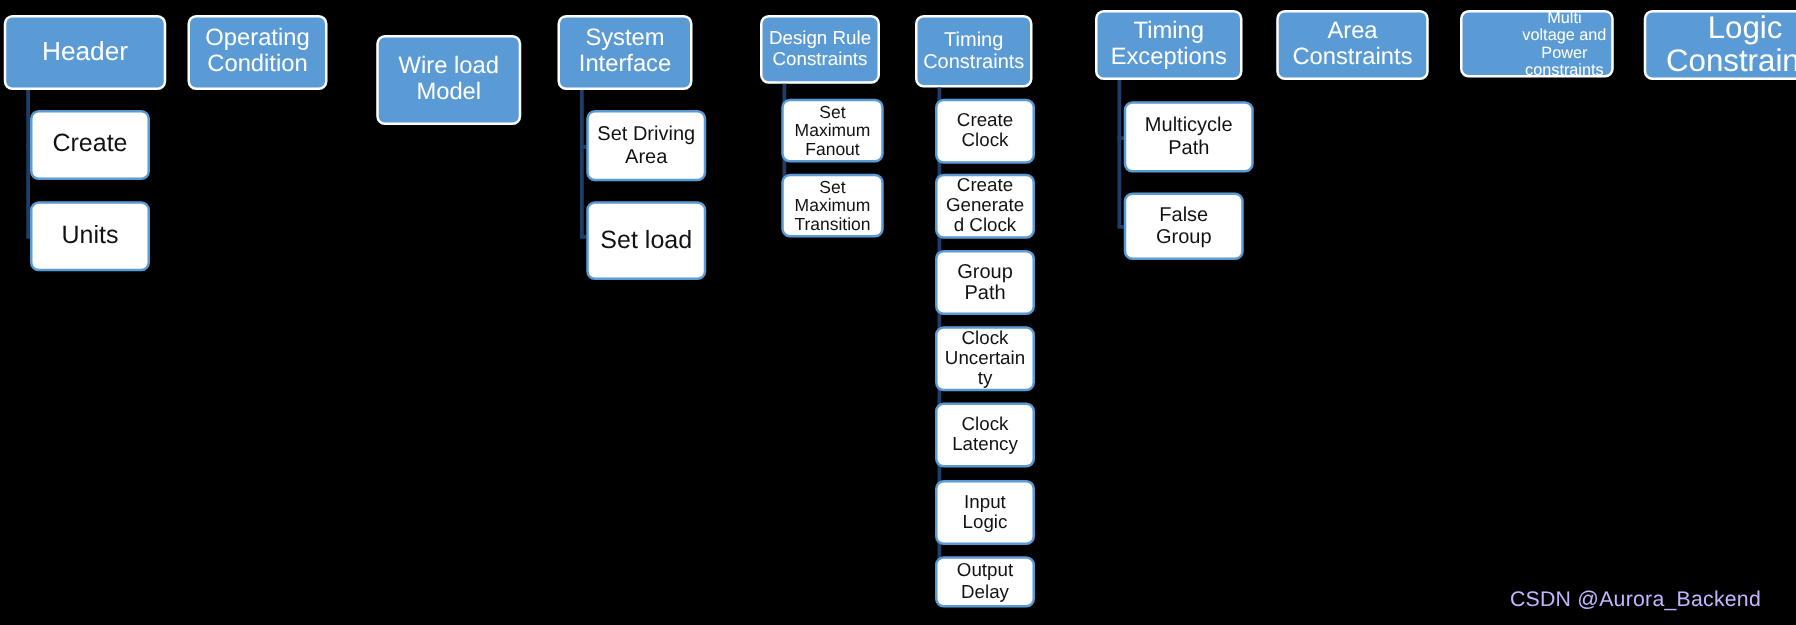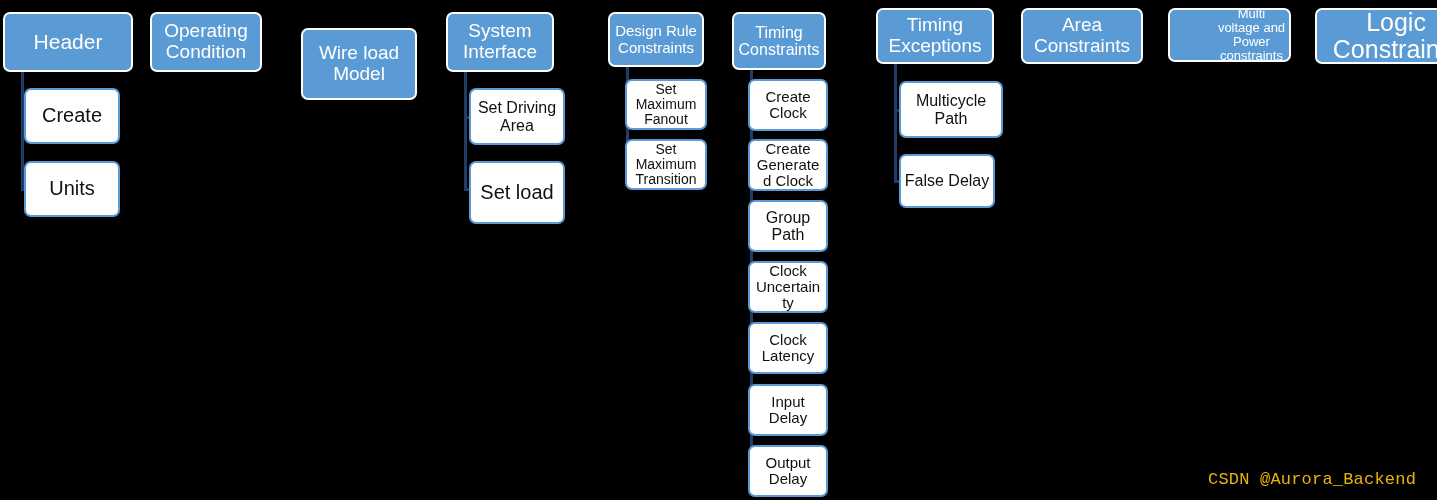--- a/index.html
+++ b/index.html
@@ -36,25 +36,24 @@
   
   .conn-v, .conn-h {
     position: absolute;
     background: #1F3D66;
   }
   .conn-v { width: 3px; }
   .conn-h { height: 3px; }
 
   .watermark {
     position: absolute;
-    color: #eab308;
+    color: #c4b5fd;
     font-size: 17px;
     letter-spacing: 0.2px;
     white-space: nowrap;
-    font-family: Liberation Mono, monospace;
   }
 </style>
 </head>
 <body>
 
 <div id="canvas">
     <div class="node root" style="left: 3px; top: 12px; width: 130px; height: 60px; font-size: 21px;">Header</div>
     <div class="conn-v" style="left: 21px; top: 72px; height: 117px;"></div>
     <div class="conn-h" style="left: 21px; top: 115px; width: 3px;"></div>
     <div class="node leaf" style="left: 24px; top: 88px; width: 96px; height: 56px; font-size: 20px;">Create</div>
@@ -98,32 +97,32 @@
 Path</div>
     <div class="conn-h" style="left: 750px; top: 286px; width: 0px;"></div>
     <div class="node leaf" style="left: 748px; top: 261px; width: 80px; height: 52px; font-size: 15px;">Clock
 Uncertain
 ty</div>
     <div class="conn-h" style="left: 750px; top: 347px; width: 0px;"></div>
     <div class="node leaf" style="left: 748px; top: 322px; width: 80px; height: 52px; font-size: 15px;">Clock
 Latency</div>
     <div class="conn-h" style="left: 750px; top: 409px; width: 0px;"></div>
     <div class="node leaf" style="left: 748px; top: 384px; width: 80px; height: 52px; font-size: 15px;">Input
-Delay</div>
+Logic</div>
     <div class="conn-h" style="left: 750px; top: 470px; width: 0px;"></div>
-    <div class="node leaf" style="left: 748px; top: 445px; width: 80px; height: 52px; font-size: 15px;">Output
+    <div class="node leaf" style="left: 748px; top: 445px; width: 80px; height: 41px; font-size: 15px;">Output
 Delay</div>
     <div class="node root" style="left: 876px; top: 8px; width: 118px; height: 56px; font-size: 19px;">Timing
 Exceptions</div>
     <div class="conn-v" style="left: 894px; top: 64px; height: 117px;"></div>
     <div class="conn-h" style="left: 894px; top: 109px; width: 5px;"></div>
     <div class="node leaf" style="left: 899px; top: 81px; width: 104px; height: 57px; font-size: 16px;">Multicycle
 Path</div>
     <div class="conn-h" style="left: 894px; top: 180px; width: 5px;"></div>
-    <div class="node leaf" style="left: 899px; top: 154px; width: 96px; height: 54px; font-size: 16px;">False Delay</div>
+    <div class="node leaf" style="left: 899px; top: 154px; width: 96px; height: 54px; font-size: 16px;">False Group</div>
     <div class="node root" style="left: 1021px; top: 8px; width: 122px; height: 56px; font-size: 19px;">Area
 Constraints</div>
     <div class="node root" style="left: 1168px; top: 8px; width: 123px; height: 54px; font-size: 13px; padding-left: 47px;">Multi voltage and
 Power constraints</div>
     <div class="node root" style="left: 1315px; top: 8px; width: 141px; height: 56px; font-size: 25px; padding-left: 24px;">Logic
 Constraints</div>
     <div class="watermark" style="left: 1208px; top: 470px;">CSDN @Aurora_Backend</div>
   </div>
 
 </body></html>

